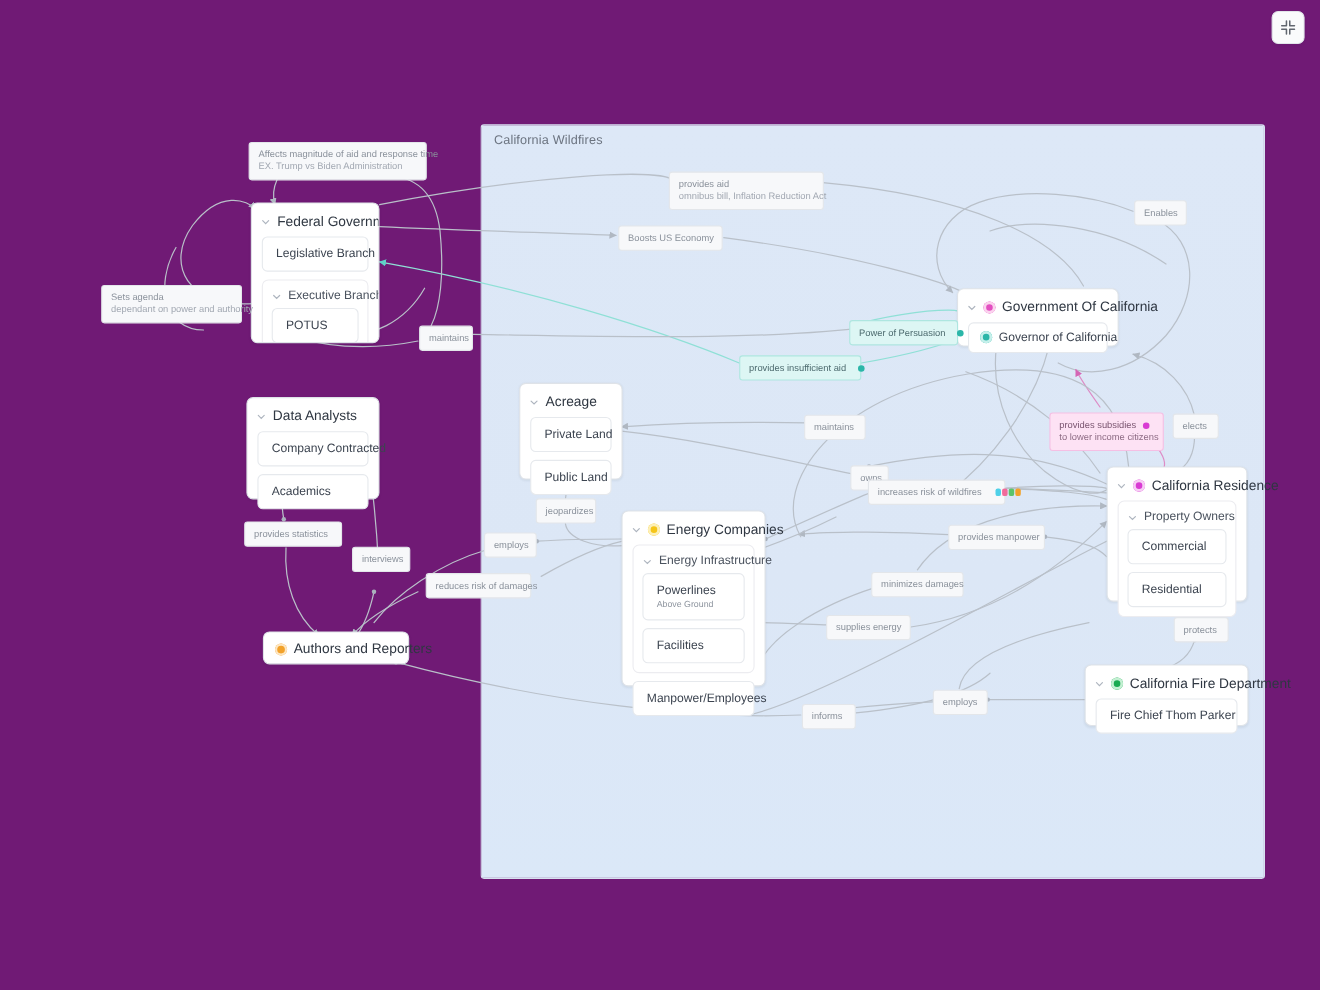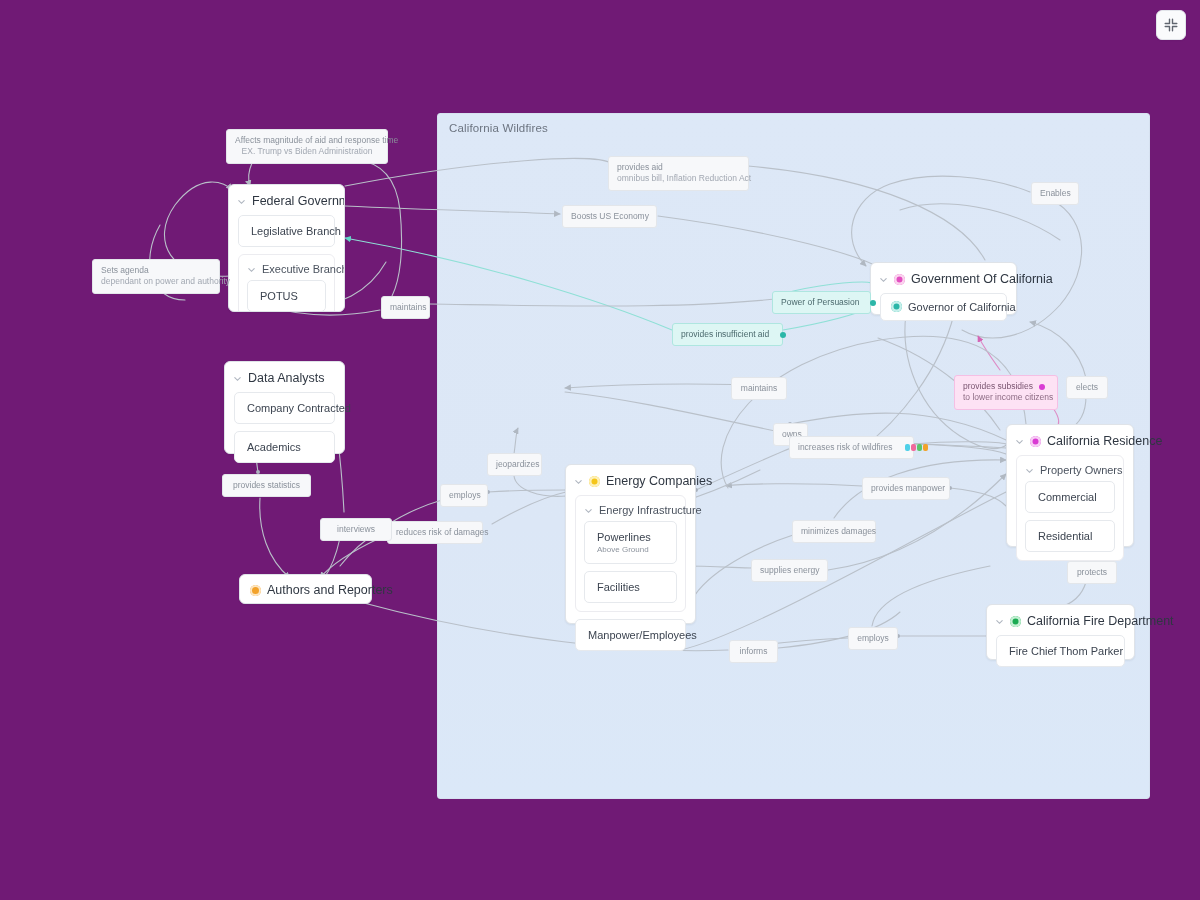--- a/index.html
+++ b/index.html
@@ -78,21 +78,20 @@
   .elabel {
     position: absolute;
     background: #f7f8fa;
     border: 1px solid #e3e6ea;
     border-radius: 3px;
     padding: 5px 8px;
     font-size: 8.5px;
     line-height: 1.35;
     color: #8a919b;
     white-space: nowrap;
-    text-align: center;
   }
   .elabel .l2 { display:block; color:#a2a8b2; }
   .elabel.teal { background:#ddf6f4; border-color:#aee6e0; color:#4c6a6e; }
   .elabel.pink { background:#fde2f4; border-color:#f5bfe4; color:#7a5570; }
   .elabel .badge { display:inline-block; width:6px; height:6px; border-radius:50%; margin-left:8px; vertical-align:middle; }
   .elabel .dots { display:inline-flex; gap:1px; margin-left:10px; vertical-align:middle; }
   .elabel .dots i { width:5px; height:7px; border-radius:2px; display:block; }
 
   
   #fs-btn {
@@ -258,20 +257,34 @@
     </div>
   </div>
 
   <div class="node" style="left:239px; top:574px; width:133px; height:30px;">
     <div class="node-title" style="padding:8px 10px;">
       <span class="dot-icon" style="background:#f2a22a; box-shadow:0 0 0 2px #fde6c2 inset;"></span>
       <span>Authors and Reporters</span>
     </div>
   </div>
 
+  <div class="node" style="left:472px; top:348px; width:94px; height:88px;">
+    <div class="node-title">
+      <span class="caret">
+        <svg width="9" height="9" viewBox="0 0 10 10">
+            <path d="M2 4 L5 7 L8 4" stroke="#aeb5bf" stroke-width="1.2" fill="none" stroke-linecap="round"></path>
+          </svg>
+      </span>
+      <span>Acreage</span>
+    </div>
+    <div class="body">
+      <div class="leaf">Private Land</div>
+      <div class="leaf">Public Land</div>
+    </div>
+  </div>
 
   <div class="node" style="left:565px; top:464px; width:131px; height:160px;">
     <div class="node-title">
       <span class="caret">
         <svg width="9" height="9" viewBox="0 0 10 10">
             <path d="M2 4 L5 7 L8 4" stroke="#aeb5bf" stroke-width="1.2" fill="none" stroke-linecap="round"></path>
           </svg>
       </span>
       <span class="dot-icon" style="background:#f5c518; box-shadow:0 0 0 2.5px #fdf0b8 inset;"></span>
       <span>Energy Companies</span>
@@ -457,21 +470,21 @@
   </div>
 
   <div class="elabel" style="left:387px; top:521px; width:96px;">
     <span>reduces risk of damages</span>
   </div>
 
   <div class="elabel" style="left:222px; top:474px; width:89px;">
     <span>provides statistics</span>
   </div>
 
-  <div class="elabel" style="left:320px; top:518px; width:72px;">
+  <div class="elabel" style="left:320px; top:497px; width:53px;">
     <span>interviews</span>
   </div>
 
   <div id="fs-btn">
     <svg width="16" height="16" viewBox="0 0 16 16">
       <g stroke="#60666f" stroke-width="1.4" fill="none" stroke-linecap="round" stroke-linejoin="round">
         <path d="M6.5 2.2 L6.5 6.5 L2.2 6.5"></path>
         <path d="M9.5 2.2 L9.5 6.5 L13.8 6.5"></path>
         <path d="M6.5 13.8 L6.5 9.5 L2.2 9.5"></path>
         <path d="M9.5 13.8 L9.5 9.5 L13.8 9.5"></path>

